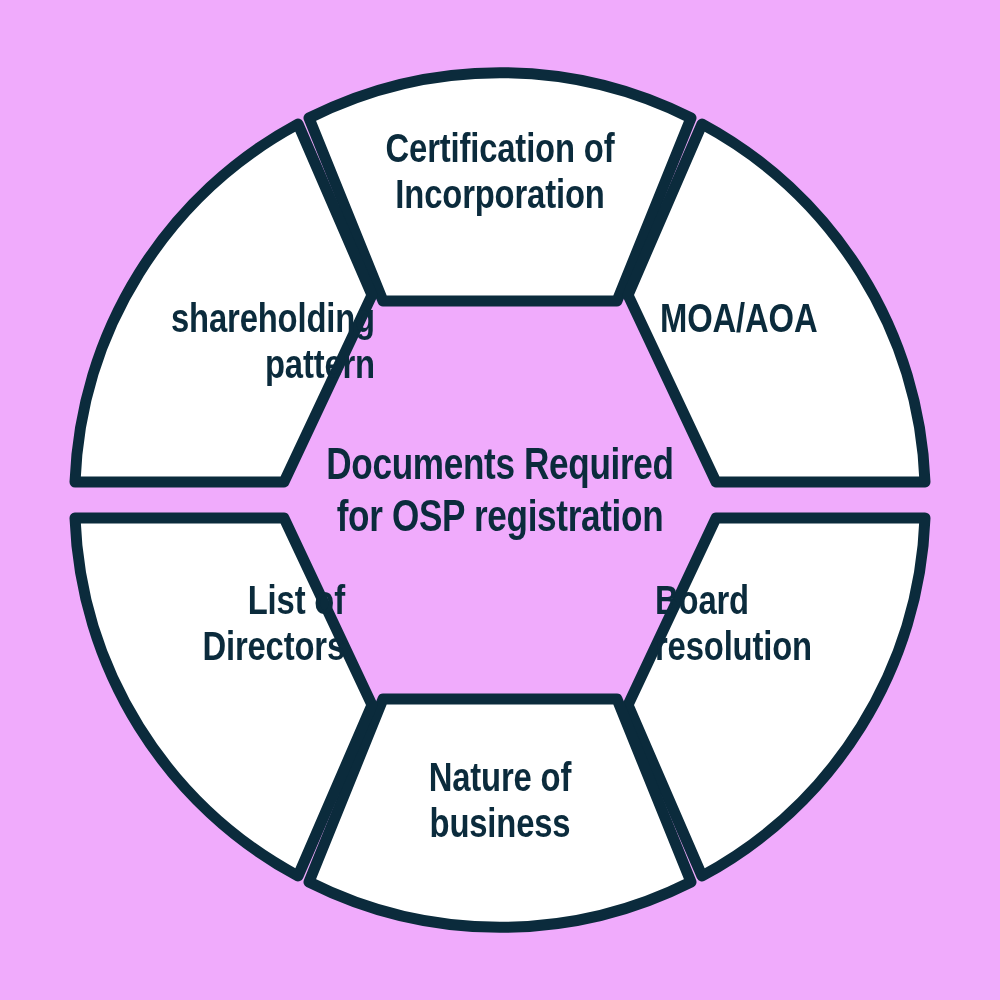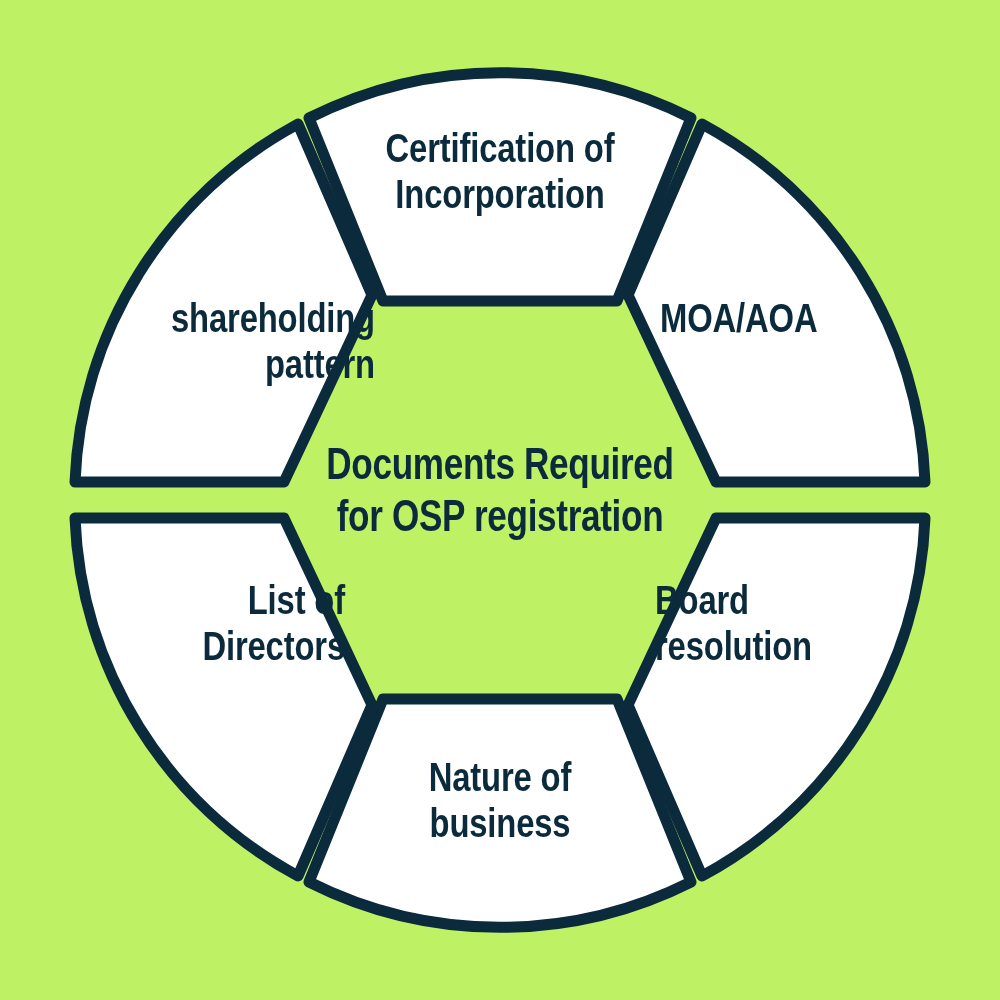--- a/index.html
+++ b/index.html
@@ -10,21 +10,21 @@
   body {
     width: 1000px;
     height: 1000px;
     font-family: "Liberation Sans", sans-serif;
     overflow: hidden;
   }
   #diagram-root {
     position: relative;
     width: 1000px;
     height: 1000px;
-    background: #bef264;
+    background: #f0abfc;
   }
   #wheel-svg {
     position: absolute;
     left: 0;
     top: 0;
     width: 1000px;
     height: 1000px;
   }
   .segment-shape {
     fill: #ffffff;

